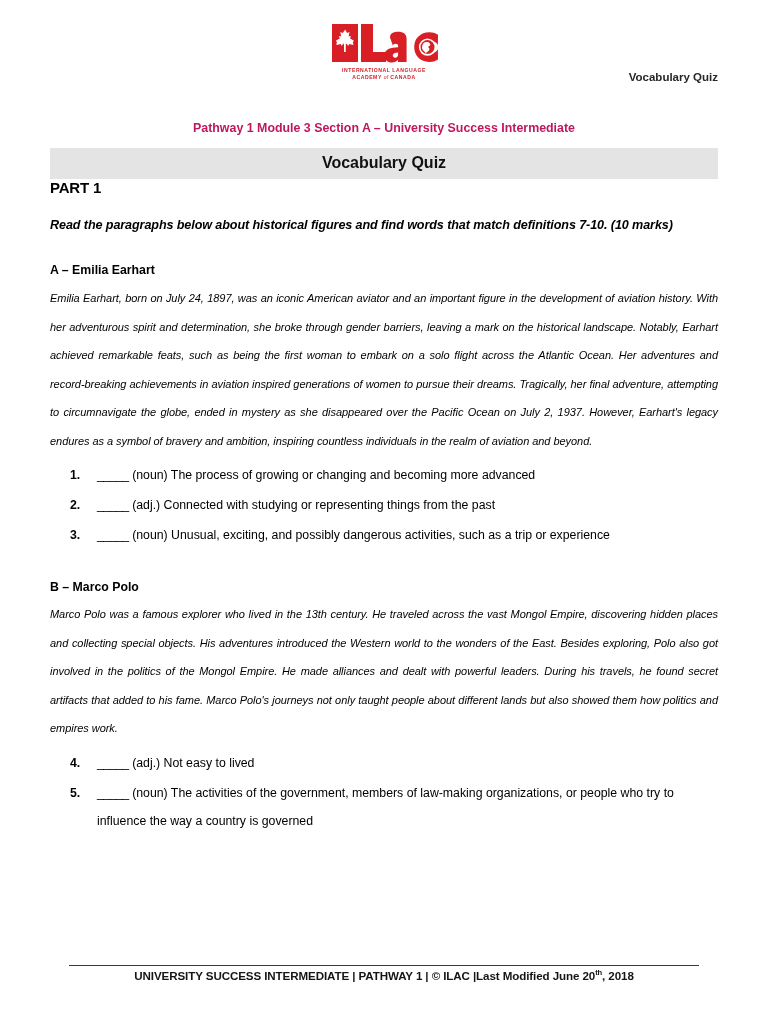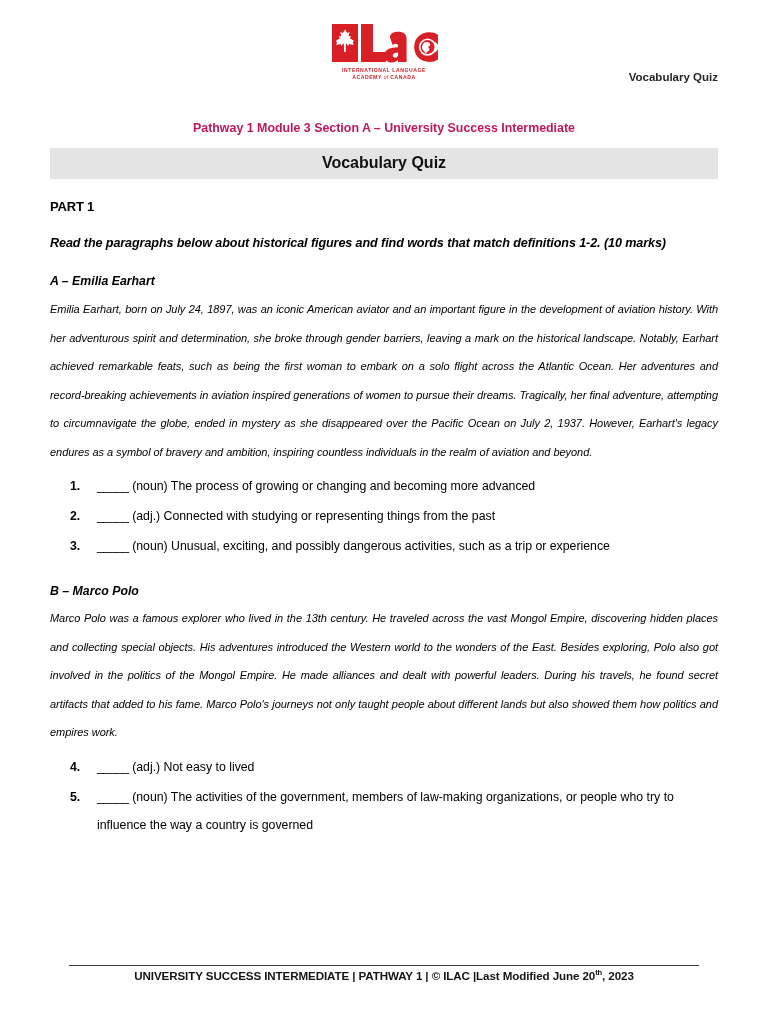--- a/index.html
+++ b/index.html
@@ -81,37 +81,35 @@
     font-weight: bold;
     color: #111111;
     padding: 6px 0 7px 0;
   }
 
   
   .content {
     margin: 0 42px;
   }
   .part-heading {
-    font-size: 13px;
-    font-weight: bold;
-    margin-top: 20px;
+    font-size: 15px;
+    font-weight: bold;
     letter-spacing: -0.2px;
   }
   .instructions {
     font-size: 12.6px;
     font-weight: bold;
     font-style: italic;
     margin-top: 22px;
     letter-spacing: -0.1px;
   }
   .section-heading {
     font-size: 12.3px;
     font-weight: bold;
-    font-style: italic;
-    margin-top: 24px;
+    margin-top: 31px;
   }
   .para {
     font-size: 11px;
     font-style: italic;
     text-align: justify;
     line-height: 28.5px;
     margin-top: 7px;
     letter-spacing: -0.05px;
   }
   .para.tight {
@@ -201,21 +199,21 @@
 
     <div class="header-right-title">Vocabulary Quiz</div>
   </div>
 
   <div class="course-line">Pathway 1 Module 3 Section A – University Success Intermediate</div>
   <div class="title-banner">Vocabulary Quiz</div>
 
   <div class="content">
 
     <div class="part-heading">PART 1</div>
-    <div class="instructions">Read the paragraphs below about historical figures and find words that match definitions 1-2. (10 marks)</div>
+    <div class="instructions">Read the paragraphs below about historical figures and find words that match definitions 7-10. (10 marks)</div>
 
     <div>
       <div class="section-heading">A – Emilia Earhart</div>
       <div class="para">Emilia Earhart, born on July 24, 1897, was an iconic American aviator and an important figure in the development of aviation history. With her adventurous spirit and determination, she broke through gender barriers, leaving a mark on the historical landscape. Notably, Earhart achieved remarkable feats, such as being the first woman to embark on a solo flight across the Atlantic Ocean. Her adventures and record-breaking achievements in aviation inspired generations of women to pursue their dreams. Tragically, her final adventure, attempting to circumnavigate the globe, ended in mystery as she disappeared over the Pacific Ocean on July 2, 1937. However, Earhart's legacy endures as a symbol of bravery and ambition, inspiring countless individuals in the realm of aviation and beyond.</div>
       <ol class="defs">
         <li>
           <span class="num">1.</span>
           <span class="blank">_____</span>
           <span>(noun) The process of growing or changing and becoming more advanced</span>
         </li>
@@ -246,17 +244,17 @@
           <span class="blank">_____</span>
           <span>(noun) The activities of the government, members of law-making organizations, or people who try to influence the way a country is governed</span>
         </li>
       </ol>
     </div>
   </div>
 
   <div class="doc-footer">
     <div class="footer-rule"></div>
     <div class="footer-text">
-      <span>UNIVERSITY SUCCESS INTERMEDIATE | PATHWAY 1 | © ILAC |Last Modified June 20</span><sup>th</sup><span>, 2023</span>
+      <span>UNIVERSITY SUCCESS INTERMEDIATE | PATHWAY 1 | © ILAC |Last Modified June 20</span><sup>th</sup><span>, 2018</span>
     </div>
   </div>
 
 </div>
 
 </body></html>

